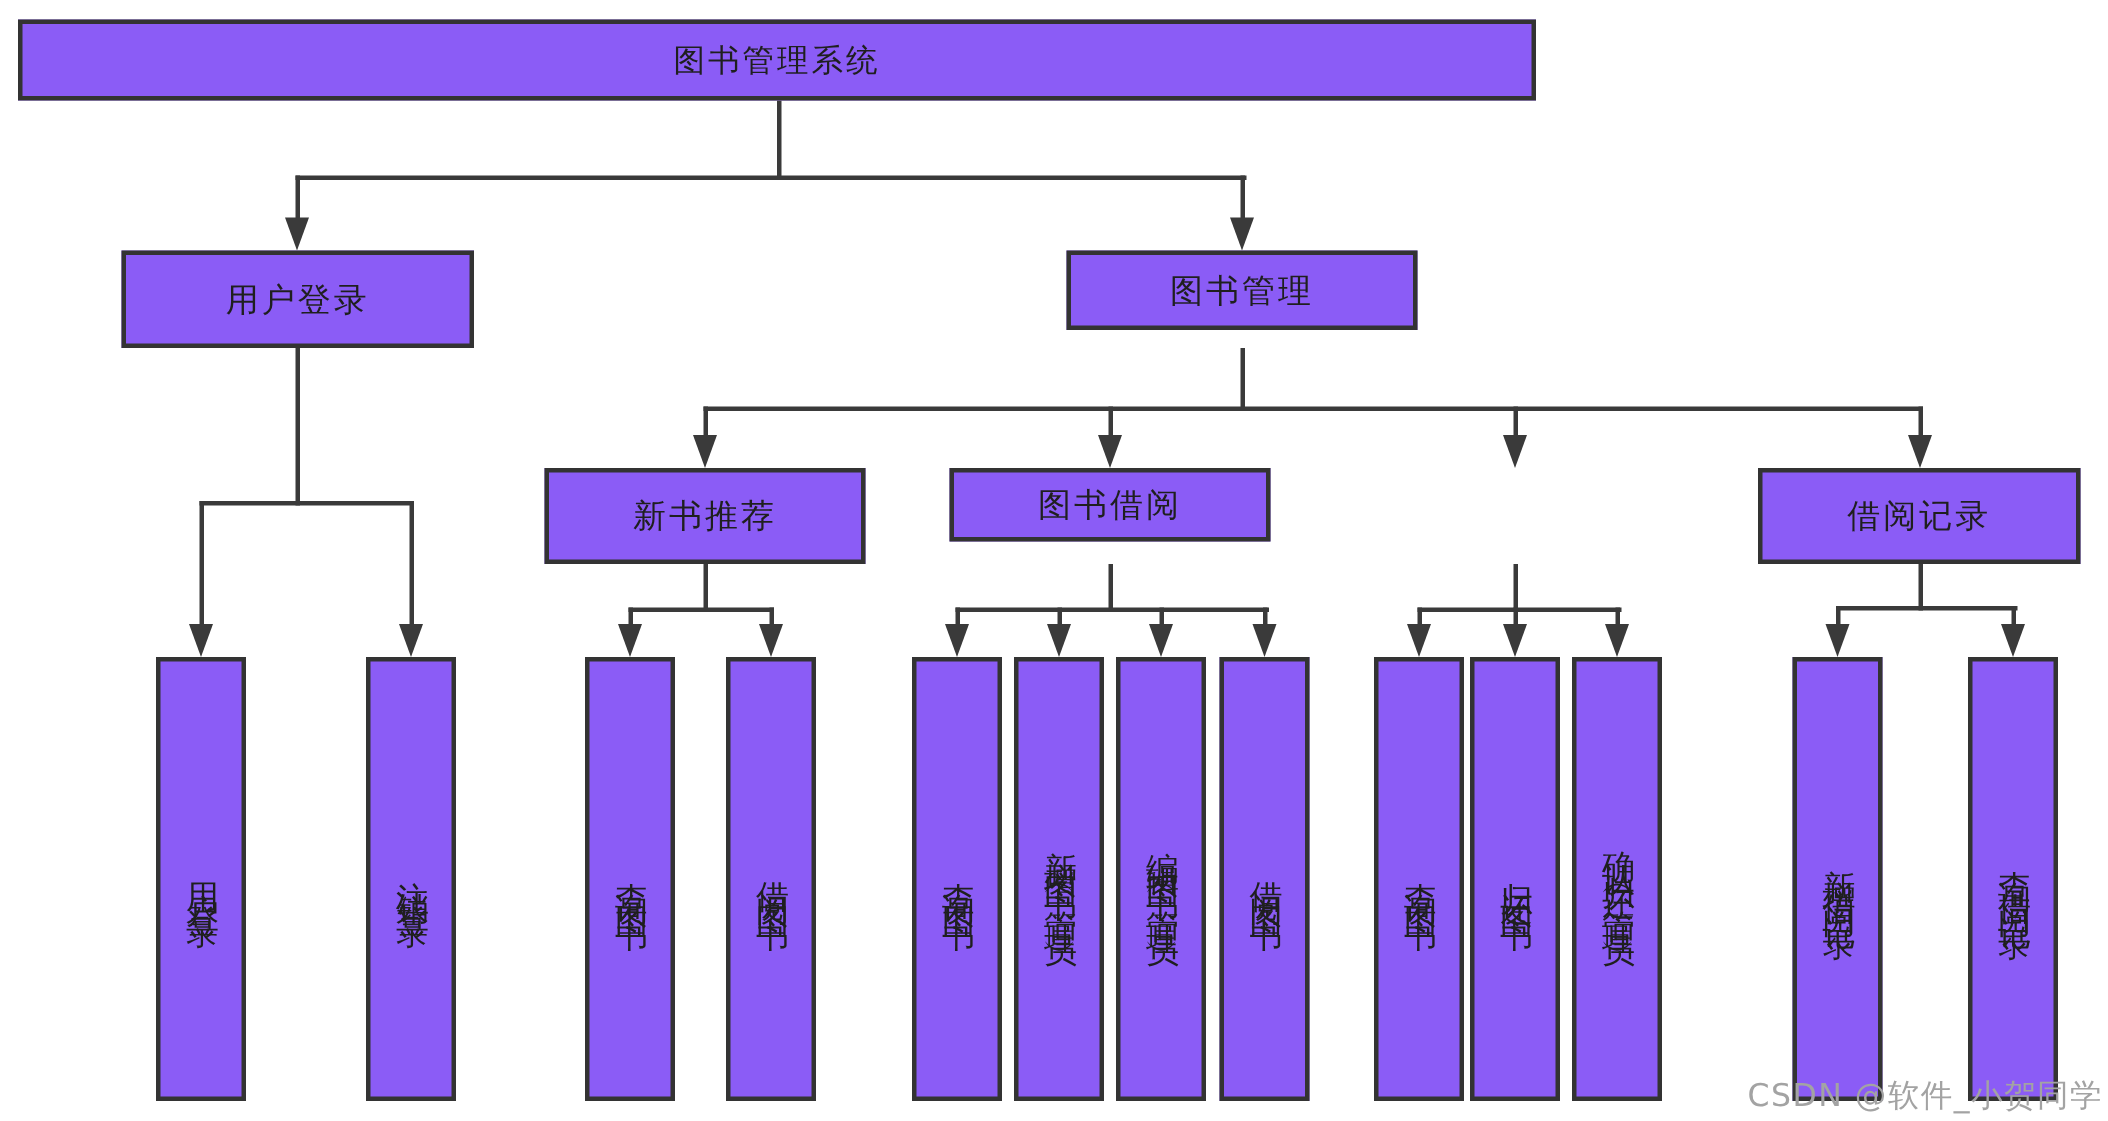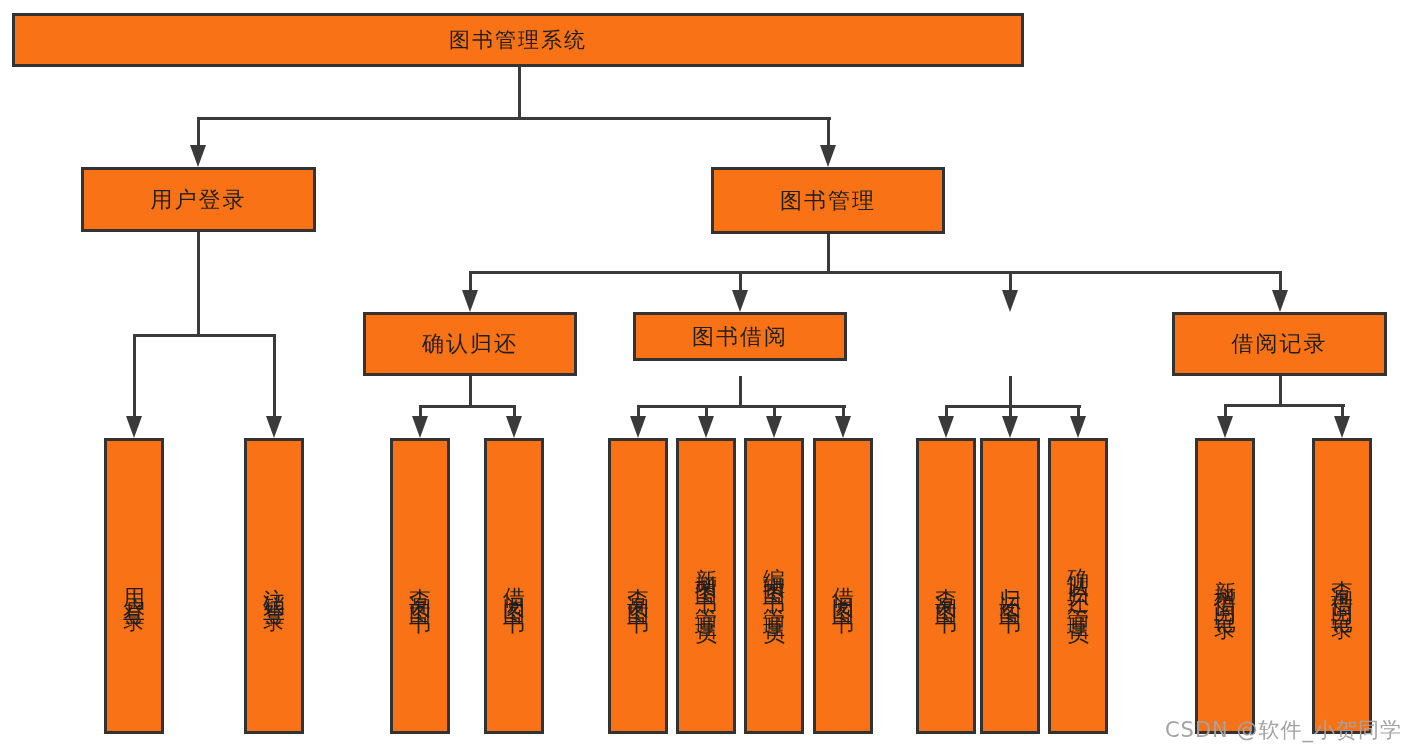--- a/index.html
+++ b/index.html
@@ -12,21 +12,21 @@
     width: 1405px;
     height: 747px;
     background: var(--background, #ffffff);
     font-family: "DejaVu Sans", "Liberation Sans", sans-serif;
     color: var(--text, #1f1f1f);
     overflow: hidden;
   }
   .box {
     position: absolute;
     box-sizing: border-box;
-    background: #f97316;
+    background: #8b5cf6;
     border: 3px solid var(--border, #333333);
     display: flex;
     align-items: center;
     justify-content: center;
     z-index: 2;
   }
   .box.h-label {
     font-size: 22px;
     letter-spacing: 2px;
     white-space: nowrap;
@@ -129,23 +129,23 @@
   <div class="v-line" style="left:1279px;top:376px;height:31px"></div>
   <div class="h-line" style="left:1224px;top:404px;width:121px"></div>
   <div class="v-line" style="left:1224px;top:404px;height:14px"></div>
   <div class="v-line" style="left:1341px;top:404px;height:14px"></div>
   <div class="arrow-head" style="left:1217px;top:416px"></div>
   <div class="arrow-head" style="left:1334px;top:416px"></div>
 
   <div class="box root-label" style="left:12px;top:13px;width:1012px;height:54px">图书管理系统</div>
 
   <div class="box h-label" style="left:81px;top:167px;width:235px;height:65px">用户登录</div>
-  <div class="box h-label" style="left:711px;top:167px;width:234px;height:67px">图书管理</div>
+  <div class="box h-label" style="left:711px;top:167px;width:234px;height:53px">图书管理</div>
 
-  <div class="box h-label" style="left:363px;top:312px;width:214px;height:64px">确认归还</div>
+  <div class="box h-label" style="left:363px;top:312px;width:214px;height:64px">新书推荐</div>
   <div class="box h-label" style="left:633px;top:312px;width:214px;height:49px">图书借阅</div>
   <div class="box h-label" style="left:1172px;top:312px;width:215px;height:64px">借阅记录</div>
 
   <div class="box" style="left:104px;top:438px;width:60px;height:296px">
     <span class="v-text">用户登录</span>
   </div>
   <div class="box" style="left:244px;top:438px;width:60px;height:296px">
     <span class="v-text">注销登录</span>
   </div>
   <div class="box" style="left:390px;top:438px;width:60px;height:296px">

